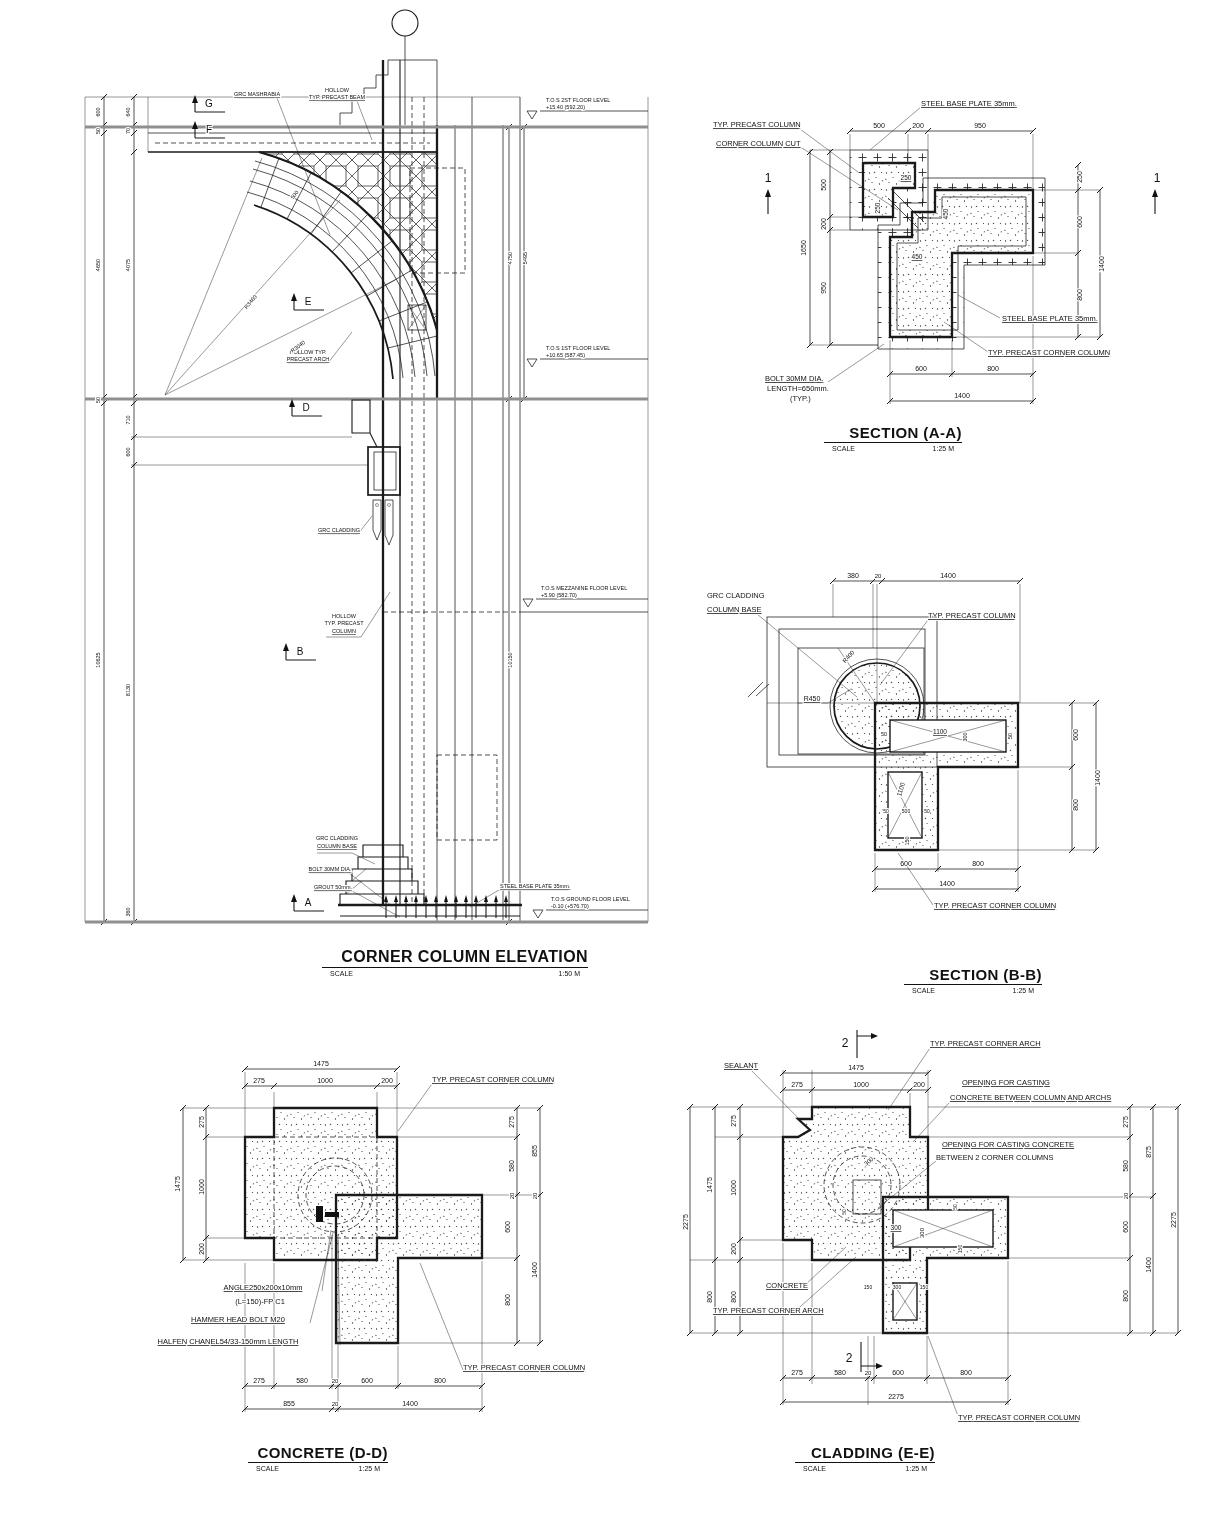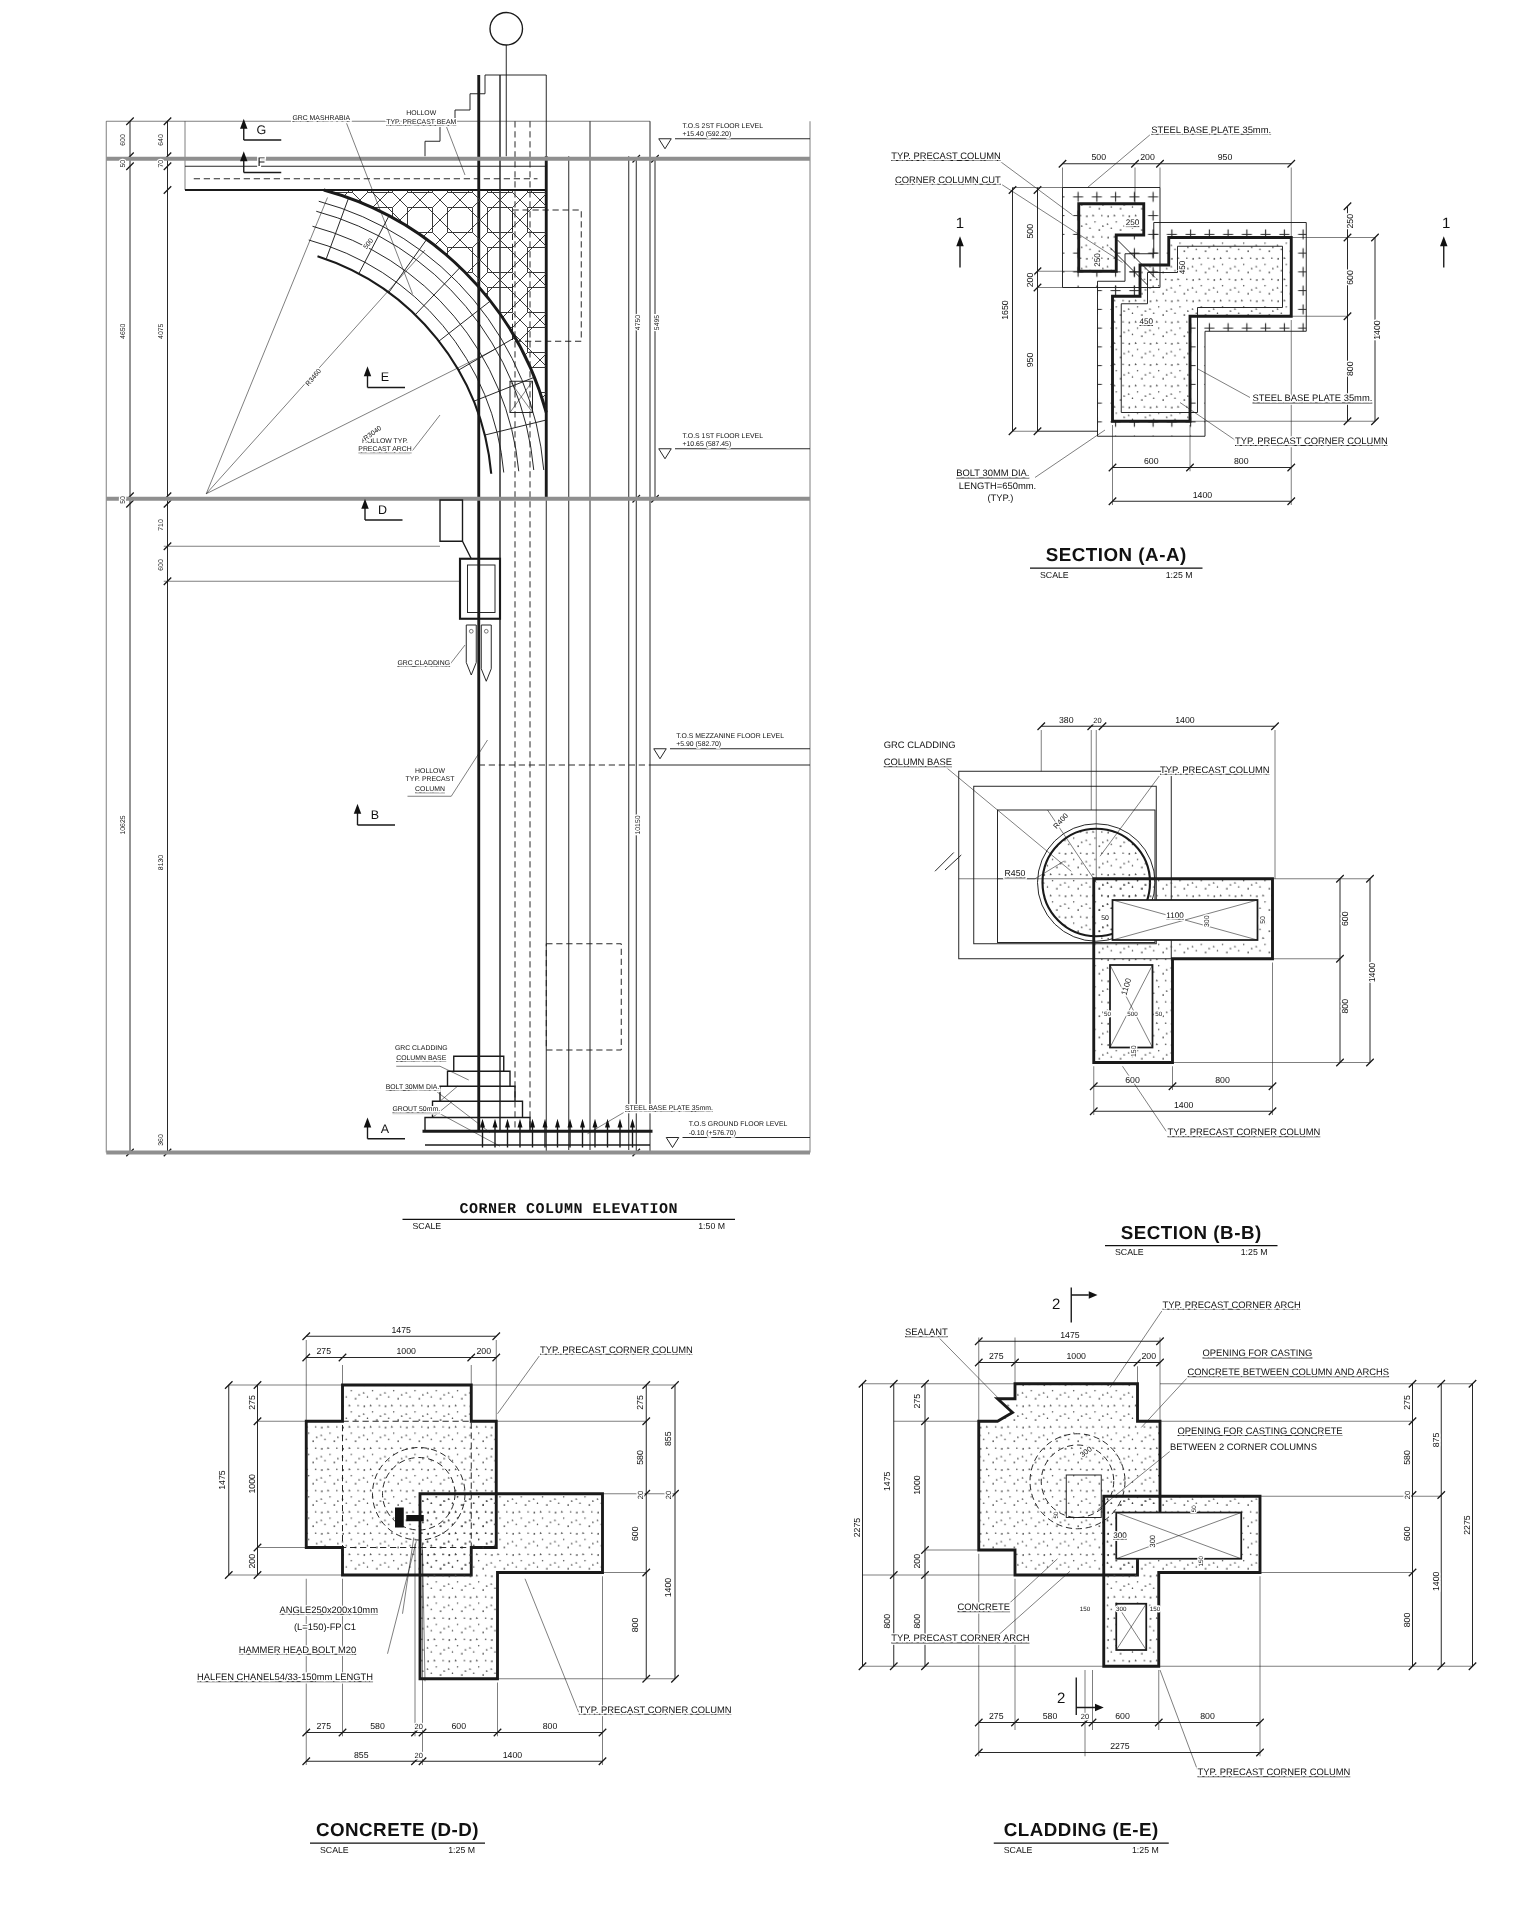--- a/index.html
+++ b/index.html
@@ -16,24 +16,24 @@
   svg .dsh{stroke-dasharray:5 3}
   svg .gry{stroke:#8f8f8f;stroke-width:3.1;fill:none}
   svg .tk{stroke:#1a1a1a;stroke-width:1;fill:none}
   svg .blk{fill:#111;stroke:none}
   svg .wht{fill:#fff}
   svg .stp{fill:url(#stip)}
   svg .pls{fill:url(#plus)}
   svg .msh{fill:url(#mash)}
   svg text{fill:#111;stroke:#fff;stroke-width:2.2px;paint-order:stroke;
            font-family:"Liberation Sans",sans-serif;}
-  .tb{position:absolute;text-align:center;color:#111;margin-top:12px;}
+  .tb{position:absolute;text-align:right;color:#111;}
   .tb .t{font-size:15px;font-weight:bold;letter-spacing:.4px;border-bottom:1.4px solid #111;
          padding-bottom:1px;white-space:nowrap;}
-  .tb.big .t{font-size:12px;font-family:Liberation Mono, monospace;}
+  .tb.big .t{font-size:16px;}
   .tb .r{display:flex;justify-content:space-between;font-size:7px;padding:2px 8px 0 8px;}
 </style>
 </head>
 <body>
 
 <div id="sheet">
 <svg id="cad" width="1229" height="1536" viewBox="0 0 1229 1536">
   <defs>
     <pattern id="stip" width="17" height="17" patternUnits="userSpaceOnUse">
       <circle cx="2.5" cy="3" r=".65" fill="#333"></circle>
@@ -433,21 +433,21 @@
   <span>1:50 M</span>
       </div>
 </div>
 <div class="tb" style="left:824px;top:424px;width:138px">
   <div class="t">SECTION (A-A)</div>
   <div class="r">
         <span>SCALE</span>
   <span>1:25 M</span>
       </div>
 </div>
-<div class="tb" style="left:884px;top:966px;width:138px">
+<div class="tb" style="left:904px;top:966px;width:138px">
   <div class="t">SECTION (B-B)</div>
   <div class="r">
         <span>SCALE</span>
   <span>1:25 M</span>
       </div>
 </div>
 <div class="tb" style="left:248px;top:1444px;width:140px">
   <div class="t">CONCRETE (D-D)</div>
   <div class="r">
         <span>SCALE</span>

